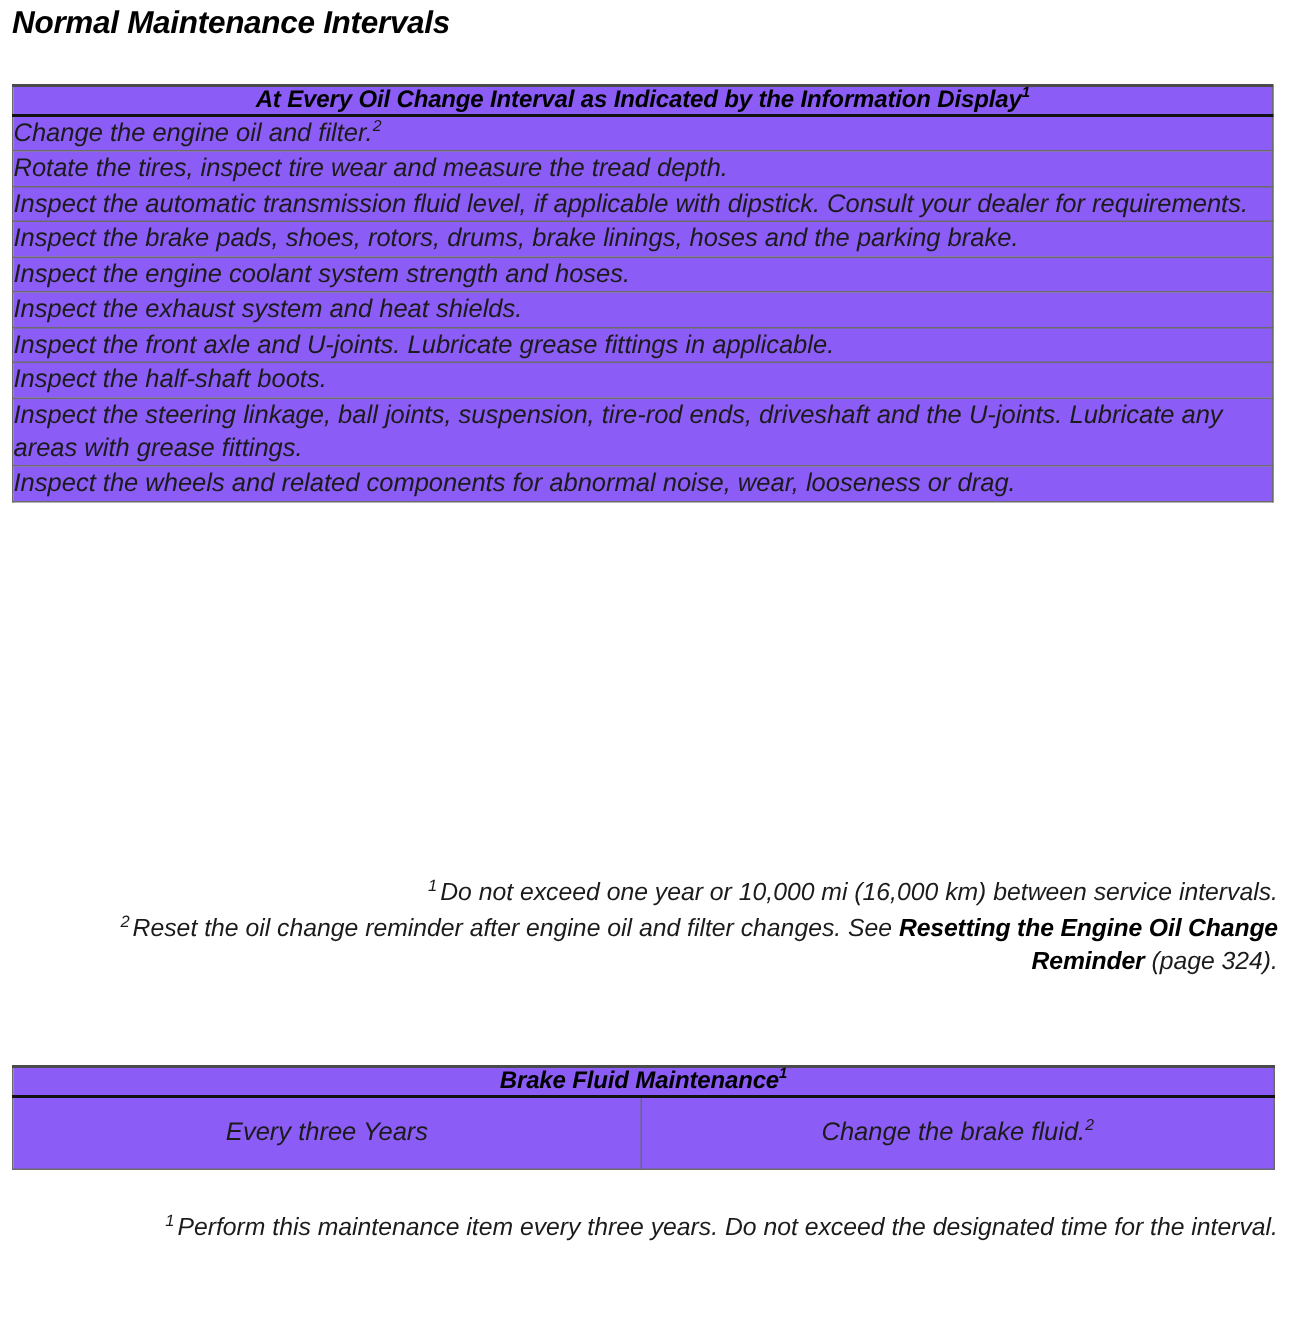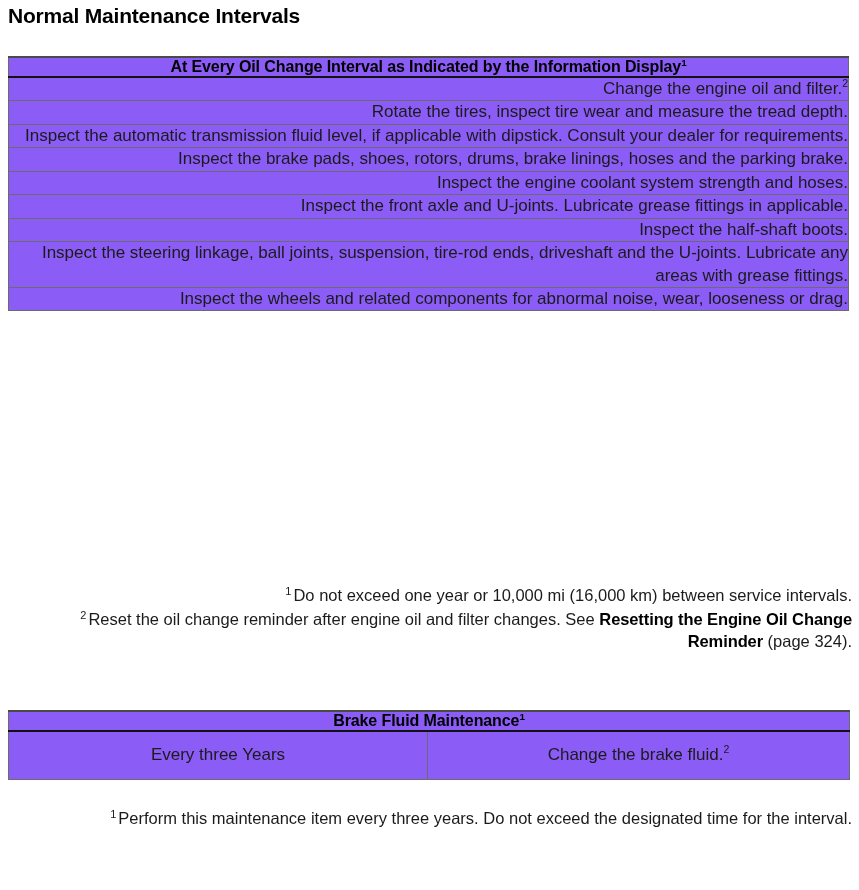--- a/index.html
+++ b/index.html
@@ -15,20 +15,21 @@
     color: #1b1b1b;
     overflow: hidden;
     position: relative;
   }
 
   .page {
     position: relative;
     width: 859px;
     height: 734px;
     box-sizing: border-box;
+    font-style: italic;
   }
 
   
   .page-title {
     position: absolute;
     left: 8px;
     top: 4px;
     font-size: 21px;
     font-weight: bold;
     letter-spacing: -0.2px;
@@ -63,21 +64,21 @@
     padding: 11px 8px 12px 8px;
     border-top: 2px solid #4a4a4a !important;
     border-bottom: 2px solid #111111 !important;
   }
 
   .body-cell {
     font-size: 17px;
     line-height: 1.32;
     color: #1b1b1b;
     padding: 7px 10px 8px 6px;
-    text-align: right;
+    text-align: left;
   }
 
   .body-cell.center {
     text-align: center;
     padding-top: 12px;
     padding-bottom: 13px;
   }
 
   
   sup {
@@ -145,20 +146,23 @@
           <td class="body-cell"><span>Rotate the tires, inspect tire wear and measure the tread depth.</span></td>
         </tr>
         <tr>
           <td class="body-cell"><span>Inspect the automatic transmission fluid level, if applicable with dipstick. Consult your dealer for requirements.</span></td>
         </tr>
         <tr>
           <td class="body-cell"><span>Inspect the brake pads, shoes, rotors, drums, brake linings, hoses and the parking brake.</span></td>
         </tr>
         <tr>
           <td class="body-cell"><span>Inspect the engine coolant system strength and hoses.</span></td>
+        </tr>
+        <tr>
+          <td class="body-cell"><span>Inspect the exhaust system and heat shields.</span></td>
         </tr>
         <tr>
           <td class="body-cell"><span>Inspect the front axle and U-joints. Lubricate grease fittings in applicable.</span></td>
         </tr>
         <tr>
           <td class="body-cell"><span>Inspect the half-shaft boots.</span></td>
         </tr>
         <tr>
           <td class="body-cell"><span>Inspect the steering linkage, ball joints, suspension, tire-rod ends, driveshaft and the U-joints. Lubricate any areas with grease fittings.</span></td>
         </tr>

